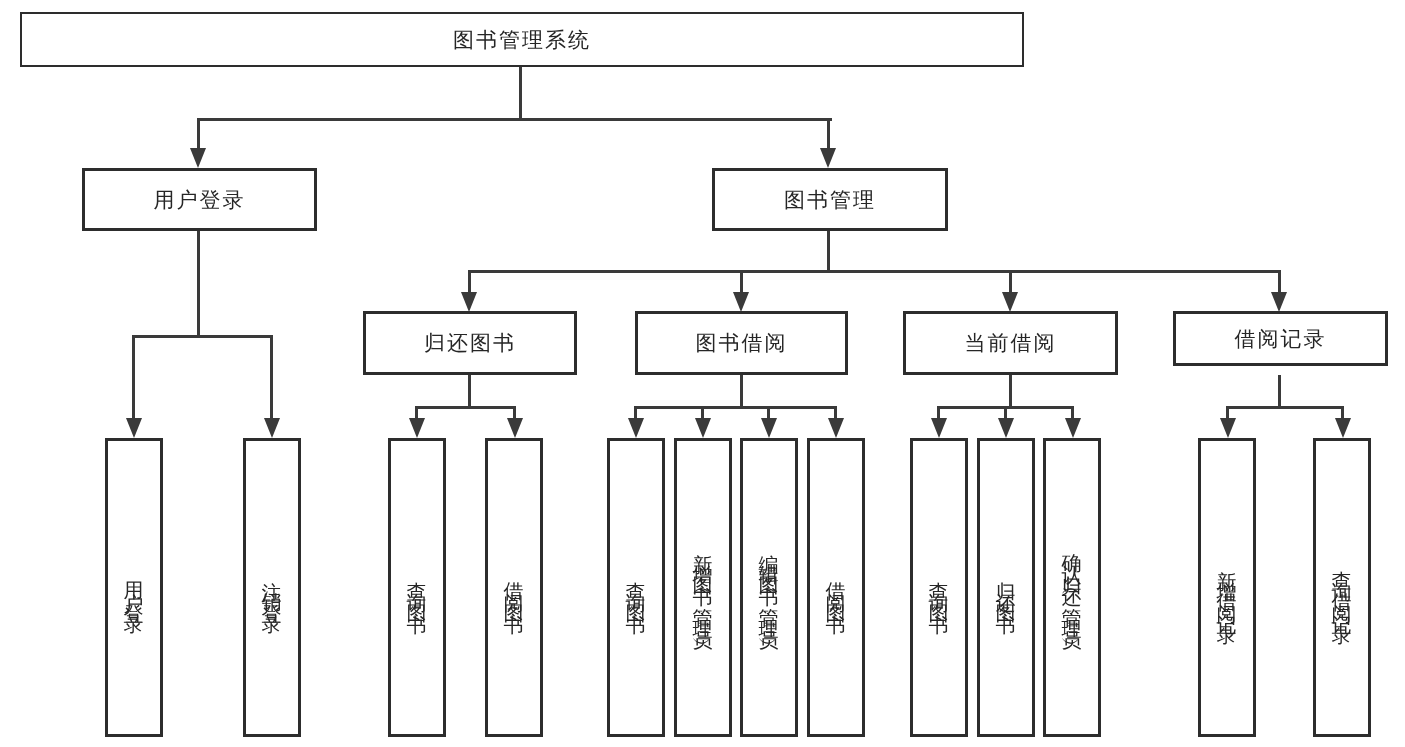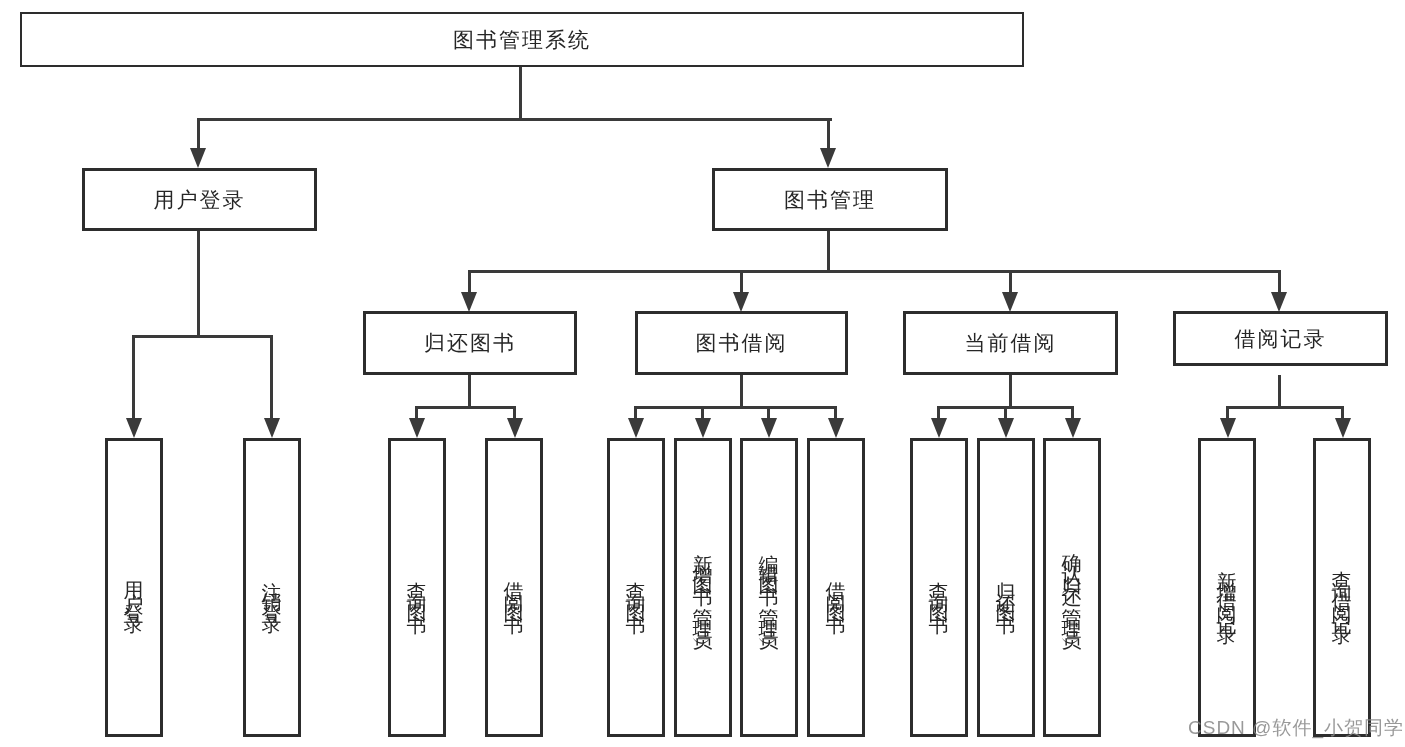--- a/index.html
+++ b/index.html
@@ -157,15 +157,14 @@
   <div class="vnode" style="left:1043px">
     <span>确认归还（管理员）</span>
   </div>
   <div class="vnode" style="left:1198px">
     <span>新增借阅记录</span>
   </div>
   <div class="vnode" style="left:1313px">
     <span>查询借阅记录</span>
   </div>
 
-  <div class="watermark">CSDN @软件_小贺同学</div>
 
 </div>
 
 </body></html>

